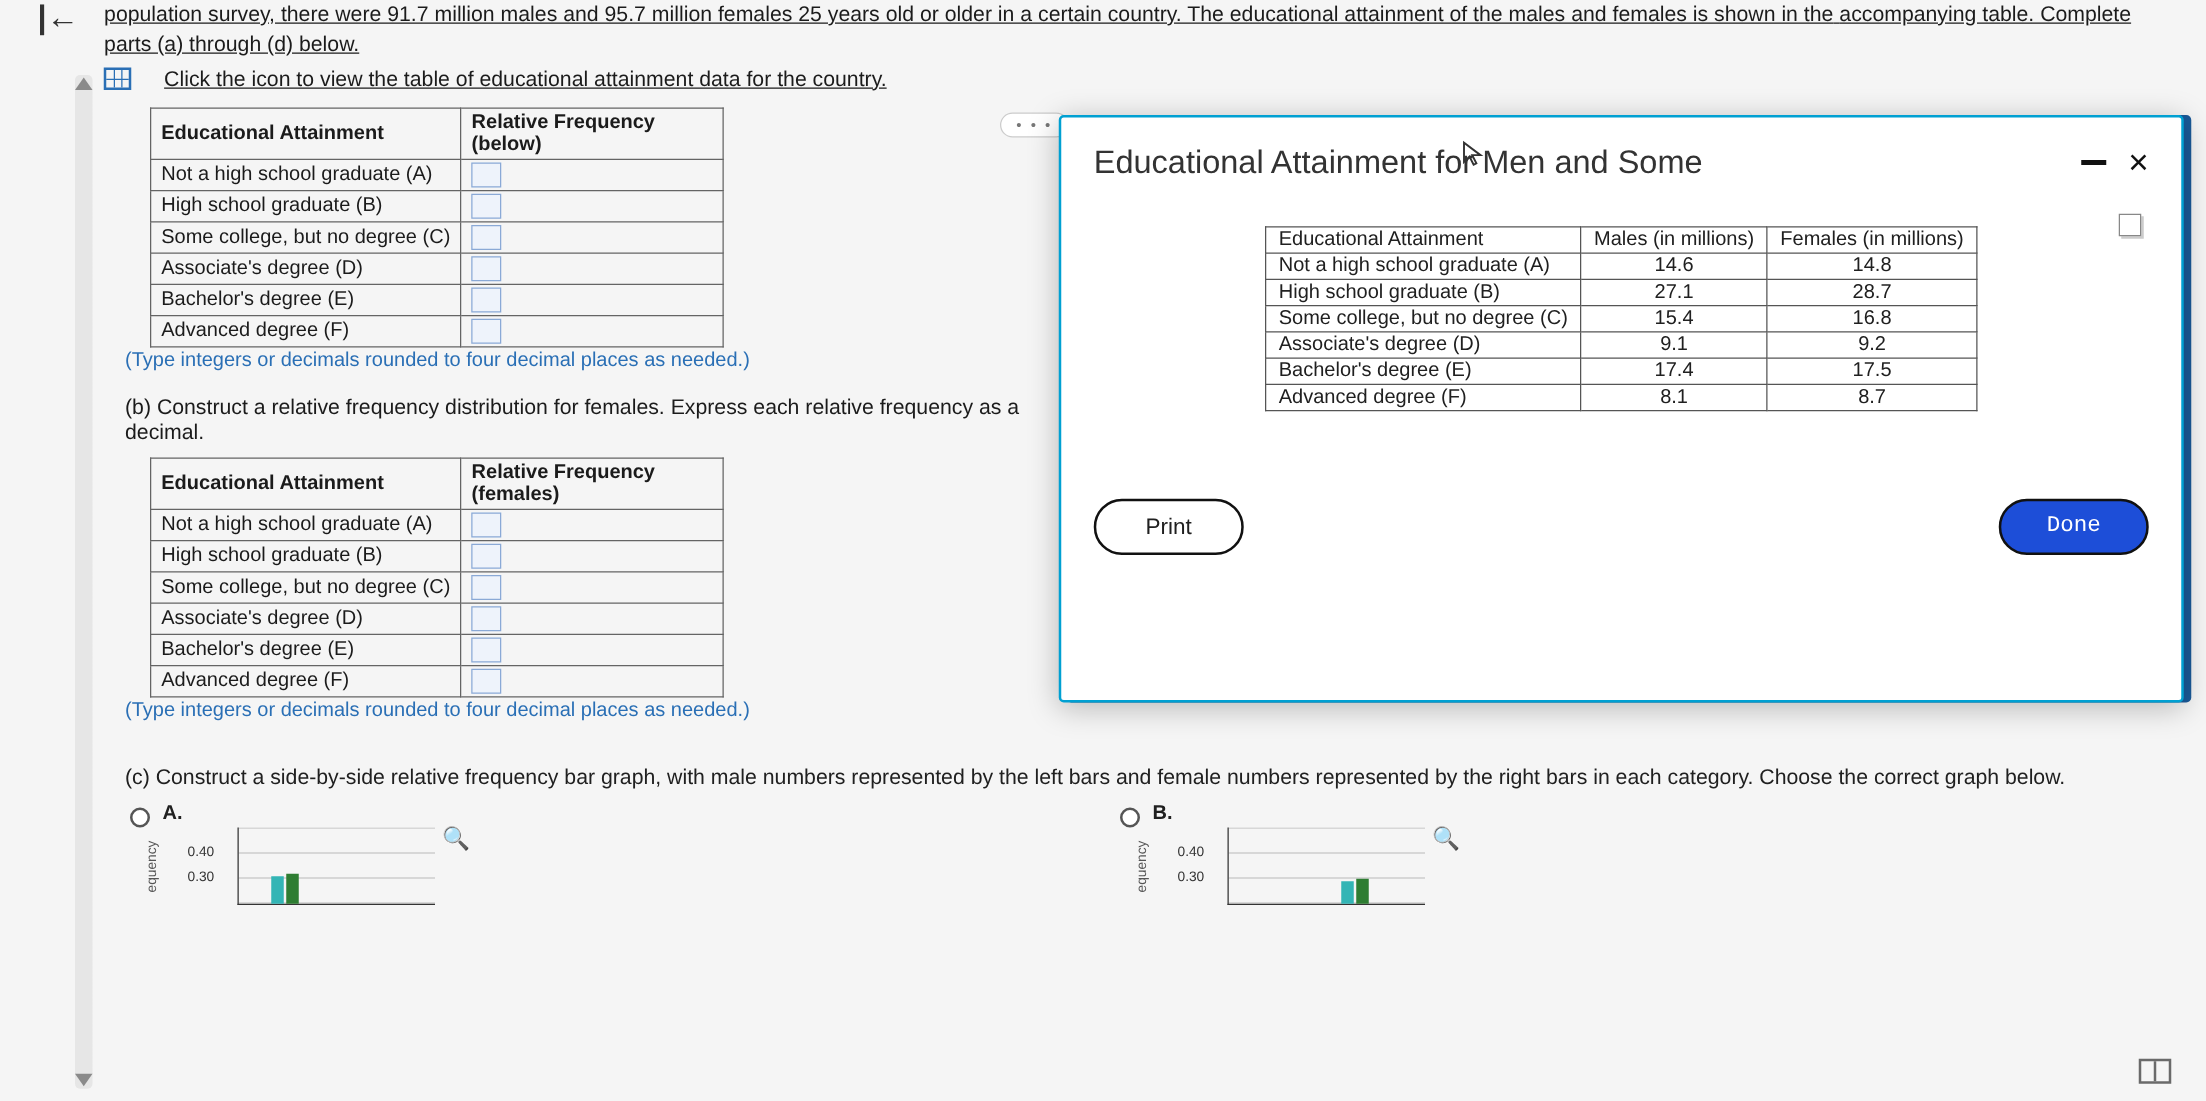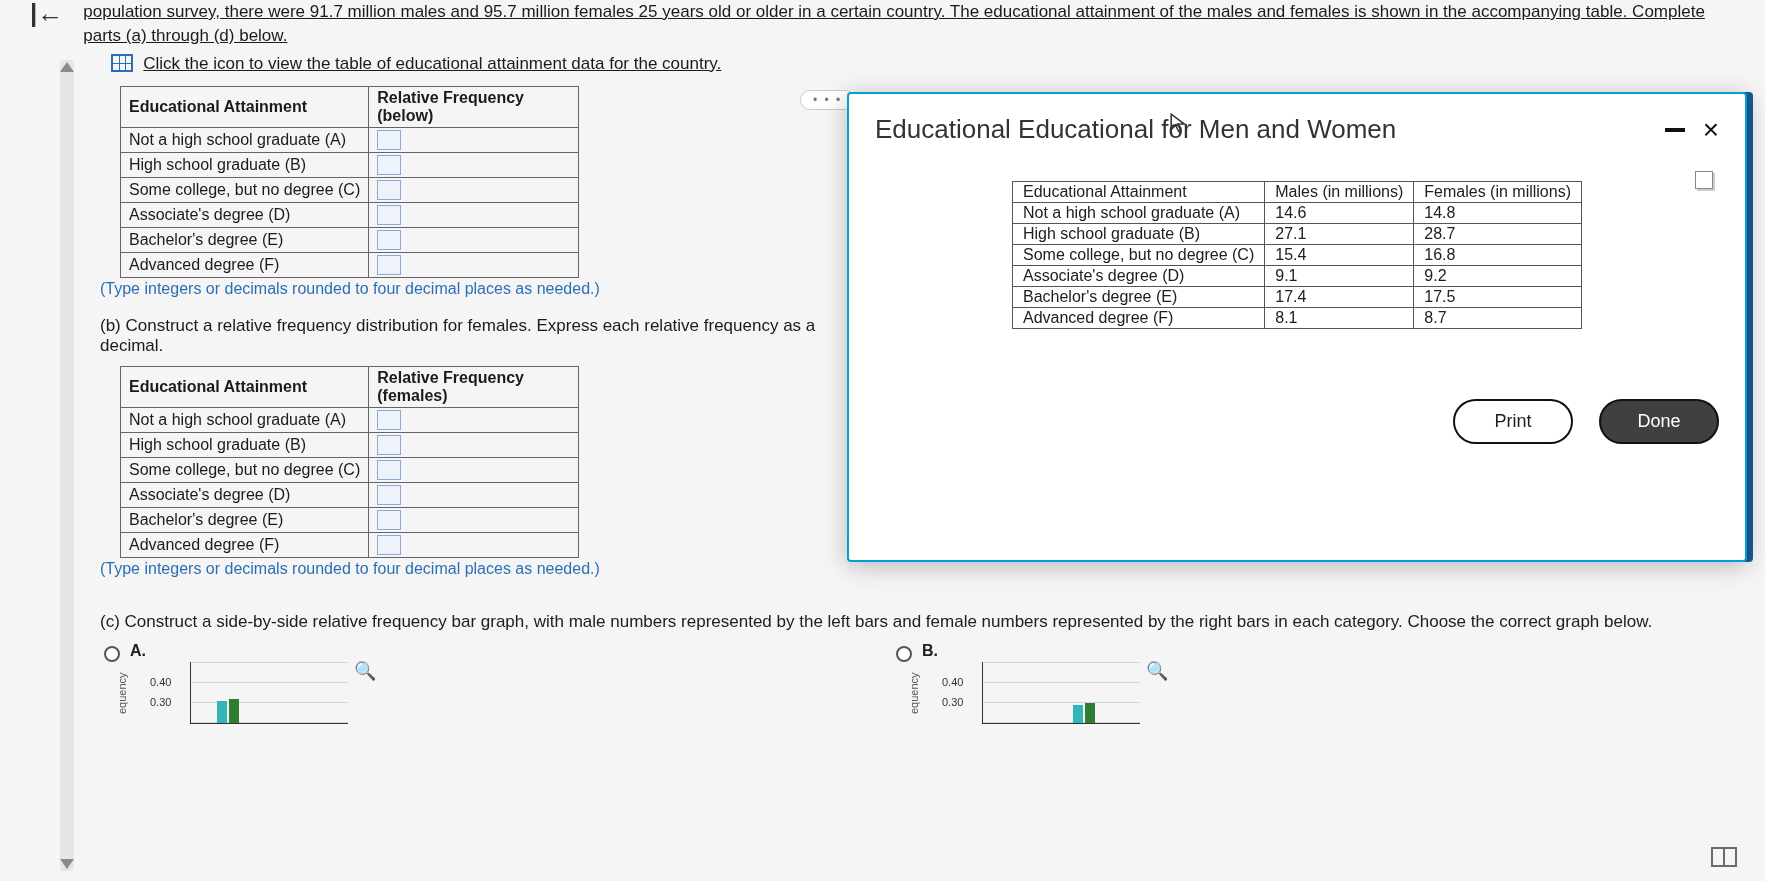--- a/index.html
+++ b/index.html
@@ -35,24 +35,23 @@
     flex: 1;
     font-size: 17px;
     line-height: 1.4;
     color: #1b1b1b;
     padding-right: 40px;
     text-decoration: underline;
   }
   .table-icon-row {
     display: flex;
     align-items: center;
-    gap: 10px;
+    gap: 26px;
     margin-top: 4px;
     font-size: 17px;
-    margin-left: 28px;
   }
   .table-icon {
     width: 22px; height: 18px;
     display: inline-flex;
     border: 2px solid #2a6fb5;
     position: relative;
     background:
       linear-gradient(#2a6fb5,#2a6fb5) 0 50%/100% 1px no-repeat,
       linear-gradient(#2a6fb5,#2a6fb5) 33% 0/1px 100% no-repeat,
       linear-gradient(#2a6fb5,#2a6fb5) 66% 0/1px 100% no-repeat;
@@ -230,36 +229,36 @@
   .data-table {
     border-collapse: collapse;
     font-size: 16px;
   }
   .data-table th, .data-table td {
     border: 1px solid #555;
     padding: 1px 10px;
     text-align: left;
   }
   .data-table th { font-weight: normal; }
-  .data-table .num { }
+  .data-table .num { text-align: center; }
   .popup-buttons {
-    display:flex; justify-content:flex-end; gap: 26px;
+    display:flex; justify-content:space-between; gap: 26px;
     margin-top: 70px;
   }
   .btn {
     min-width: 120px;
     padding: 10px 28px;
     border-radius: 26px;
     font-size: 18px;
     text-align:center;
     cursor:pointer;
     border: 2px solid #111;
     background:#fff;
   }
-  .btn.primary { background:#404040; color:#fff; border-color:#111; }
+  .btn.primary { background:#1d4ed8; color:#fff; border-color:#111;font-family:Liberation Mono, monospace; }
   .footer-icon {
     position:absolute; right: 28px; bottom: 14px;
     width: 26px; height: 20px;
     border:2px solid #6a6a6a;
     background:
       linear-gradient(#6a6a6a,#6a6a6a) 50% 0/2px 100% no-repeat;
     cursor:pointer;
   }
 </style>
 </head>
@@ -397,21 +396,21 @@
         </div>
       </div>
     </div>
   </div>
 
   <div class="popup">
     <svg class="cursor-svg" viewBox="0 0 20 20">
         <path d="M2 2 L2 16 L6 12 L9 18 L11 17 L8 11 L14 11 Z" fill="none" stroke="#333" stroke-width="1.4"></path>
       </svg>
     <div class="titlebar">
-      <div class="popup-title">Educational Educational for Men and Women</div>
+      <div class="popup-title">Educational Attainment for Men and Some</div>
       <div class="win-ctrls">
         <span class="win-min"></span>
         <span class="win-close">×</span>
       </div>
     </div>
 
     <div class="data-wrap">
       <div class="copy-icon"></div>
       <table class="data-table">
         <tbody>

